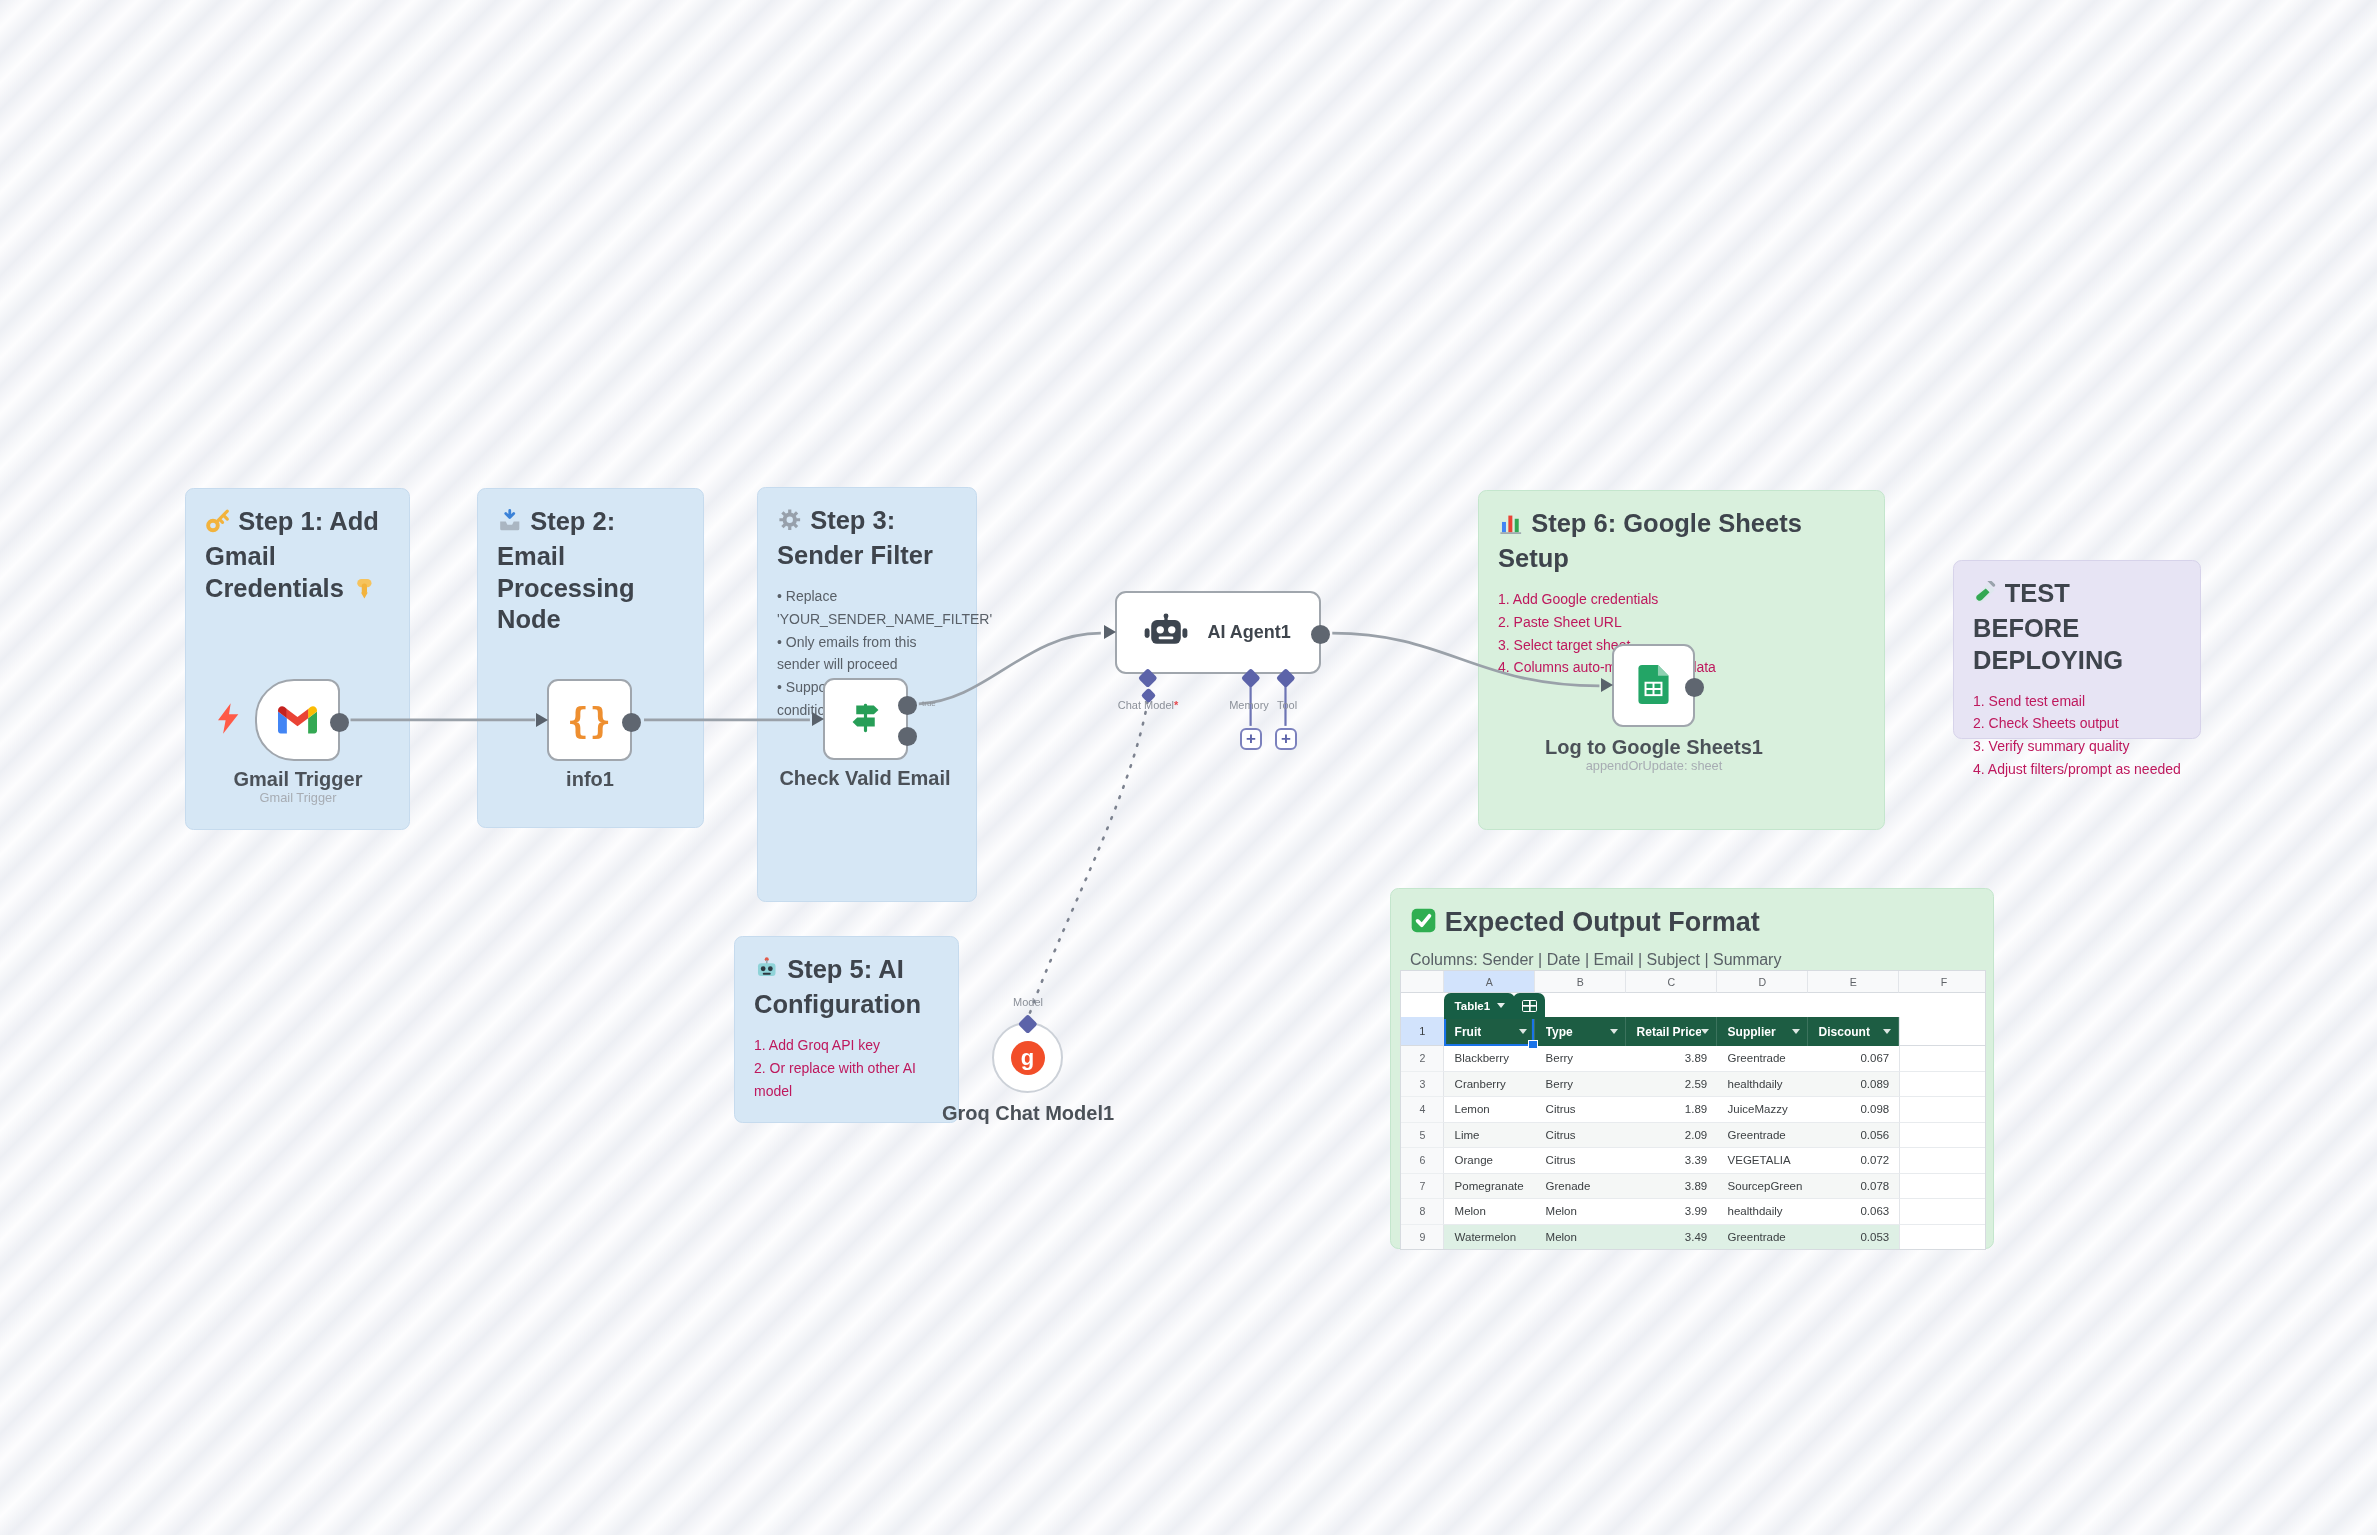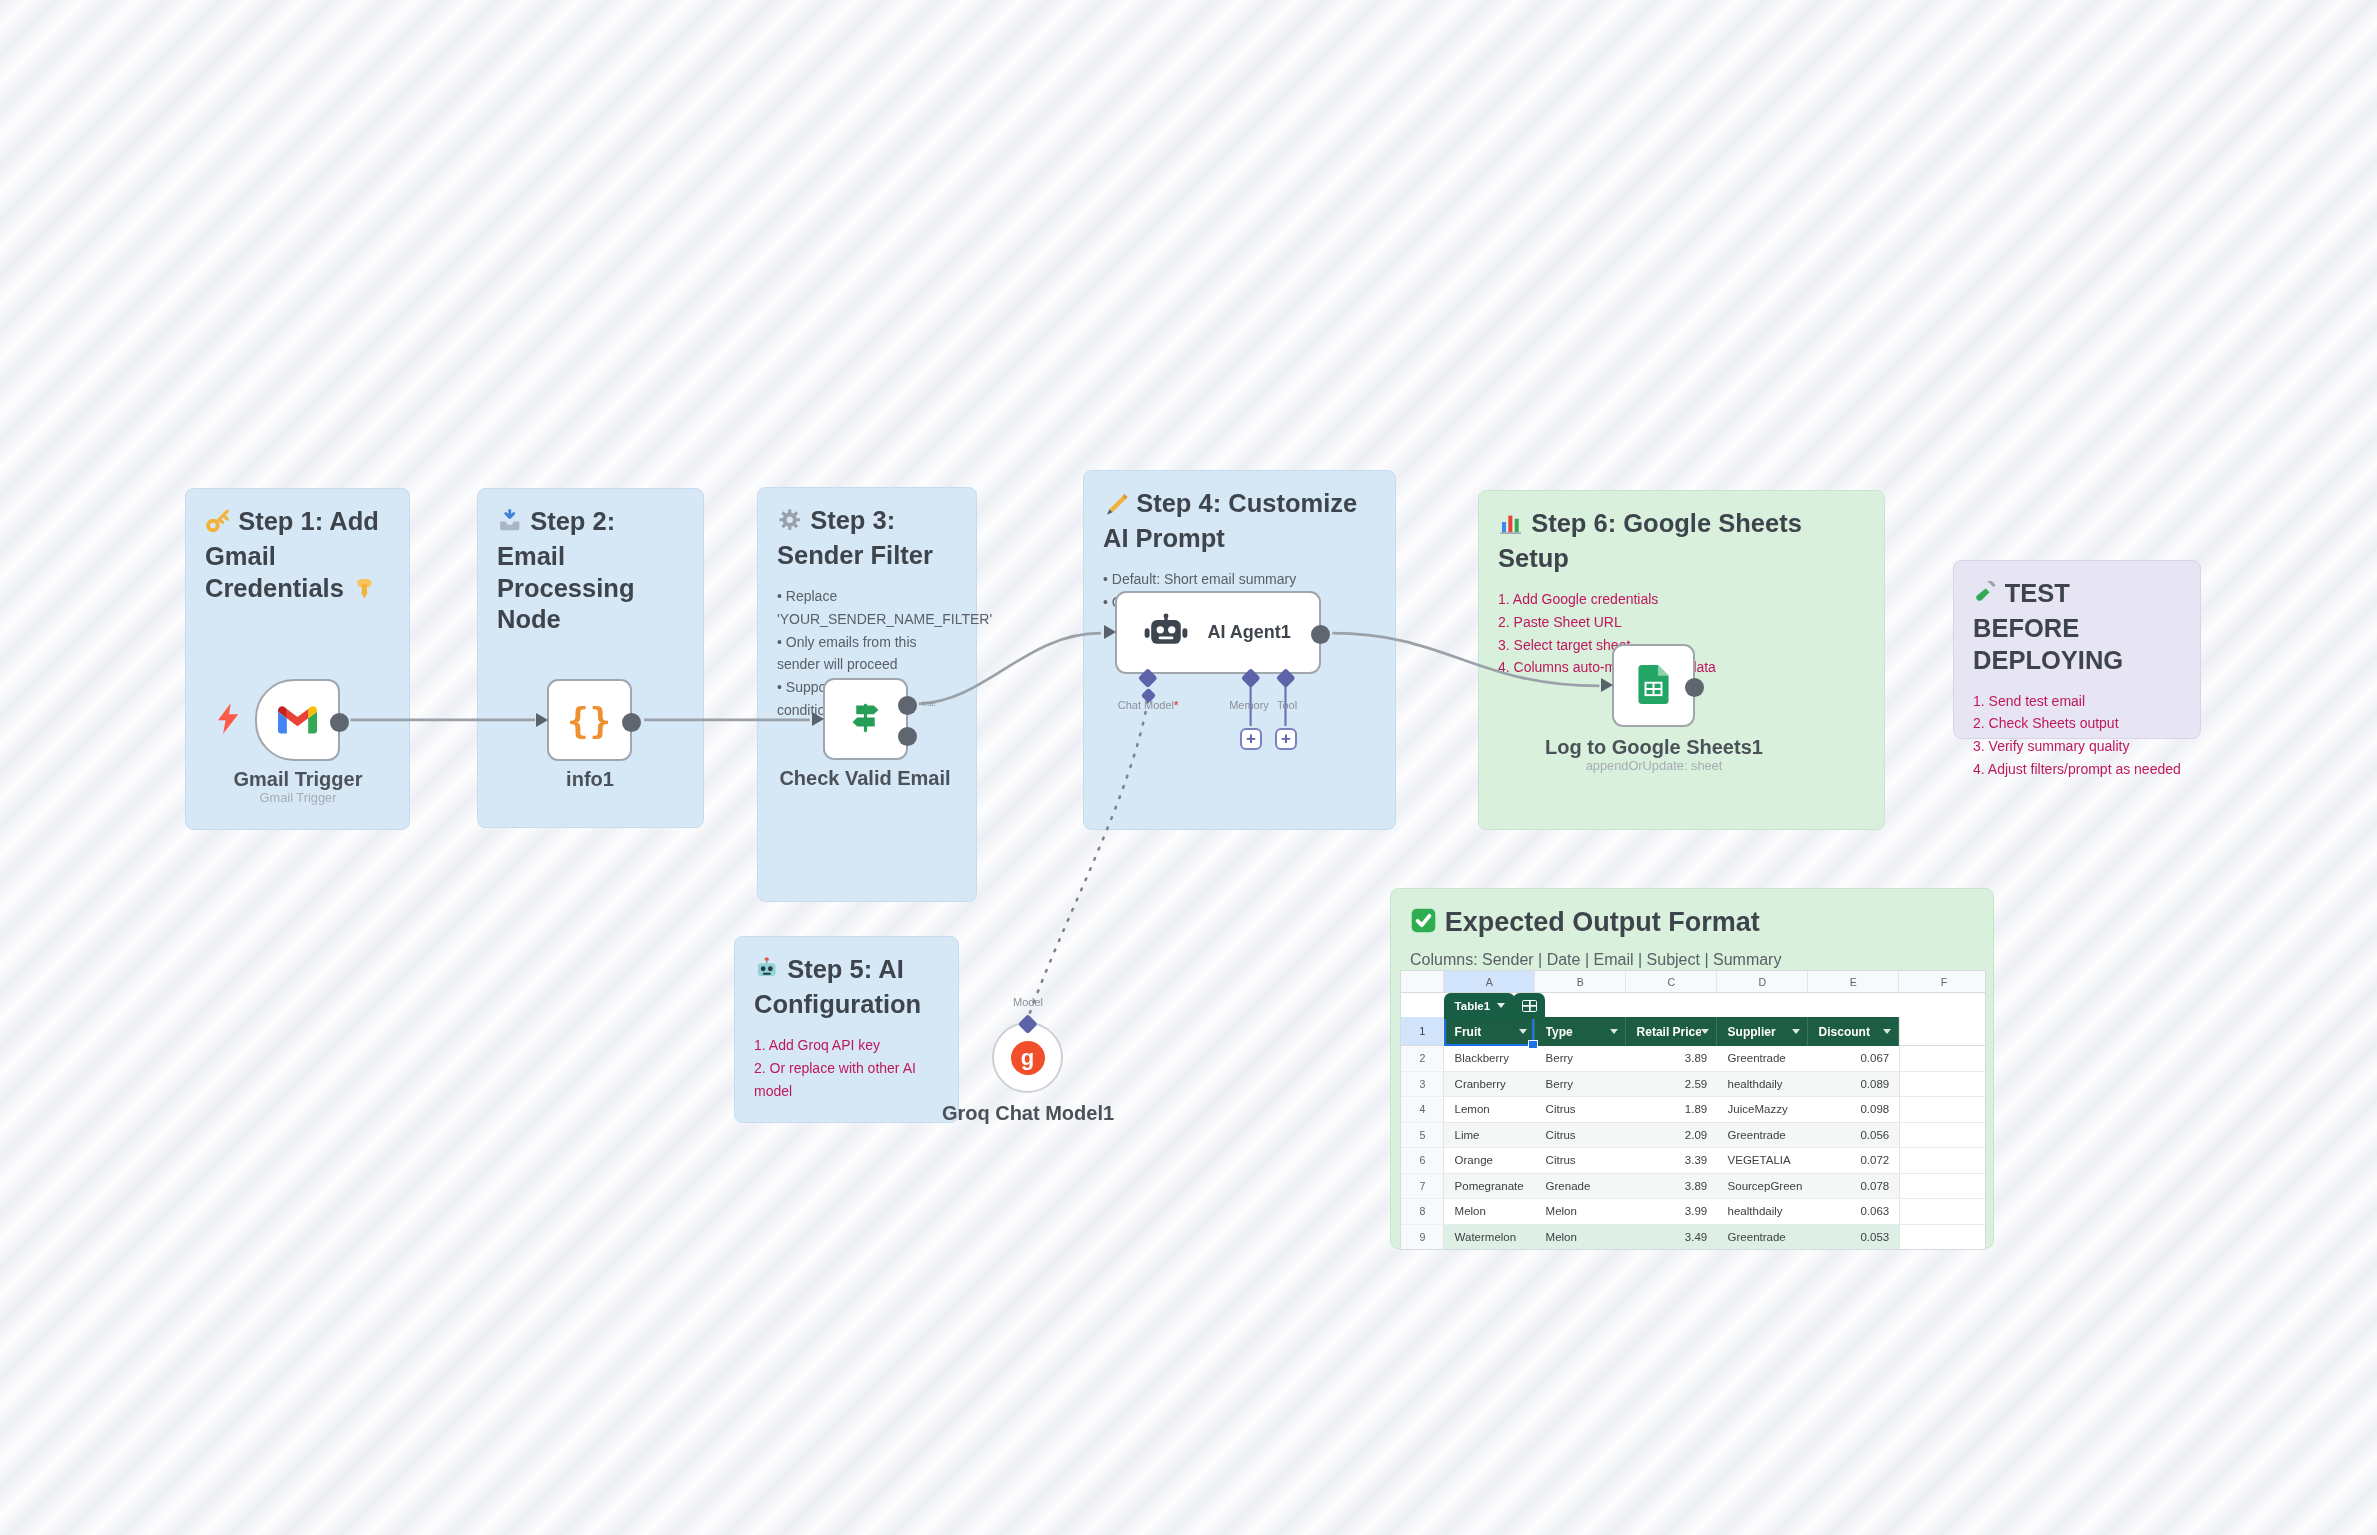--- a/index.html
+++ b/index.html
@@ -118,31 +118,20 @@
             <circle cx="16" cy="16" r="9" fill="#97a0ab"></circle>
             <circle cx="16" cy="16" r="4" fill="#d6e7f5"></circle>
           </svg></span><span>Step 3: Sender Filter</span></div>
     <div class="sticky-body">
       <div class="bullet">Replace 'YOUR_SENDER_NAME_FILTER'</div>
       <div class="bullet">Only emails from this sender will proceed</div>
       <div class="bullet">Supports multiple conditions</div>
     </div>
   </div>
 
-  <div class="sticky blue" style="left:1083px;top:470px;width:313px;height:360px;">
-    <div class="sticky-title"><span class="ticon"><svg width="25.5" height="25.5" viewBox="0 0 32 32">
-            <path d="M8 24 L24 8 l4 4 L12 28 z" fill="#f1b33c"></path>
-            <path d="M8 24 l-3 7 7 -3 z" fill="#5a5a5a"></path>
-            <path d="M24 8 l3 -3 4 4 -3 3 z" fill="#d89b2a"></path>
-          </svg></span><span>Step 4: Customize AI Prompt</span></div>
-    <div class="sticky-body">
-      <div class="bullet">Default: Short email summary</div>
-      <div class="bullet">Change tone/formality as needed</div>
-    </div>
-  </div>
 
   <div class="sticky green" style="left:1478px;top:490px;width:407px;height:340px;">
     <div class="sticky-title"><span class="ticon"><svg width="25.5" height="25.5" viewBox="0 0 32 32">
             <rect x="5" y="15" width="5" height="13" fill="#4285f4"></rect>
             <rect x="13" y="7" width="5" height="21" fill="#ea4335"></rect>
             <rect x="21" y="11" width="5" height="17" fill="#34a853"></rect>
             <rect x="3" y="28" width="26" height="2" fill="#9aa3ac"></rect>
           </svg></span><span>Step 6: Google Sheets Setup</span></div>
     <ol class="numlist">
       <li>Add Google credentials</li>

